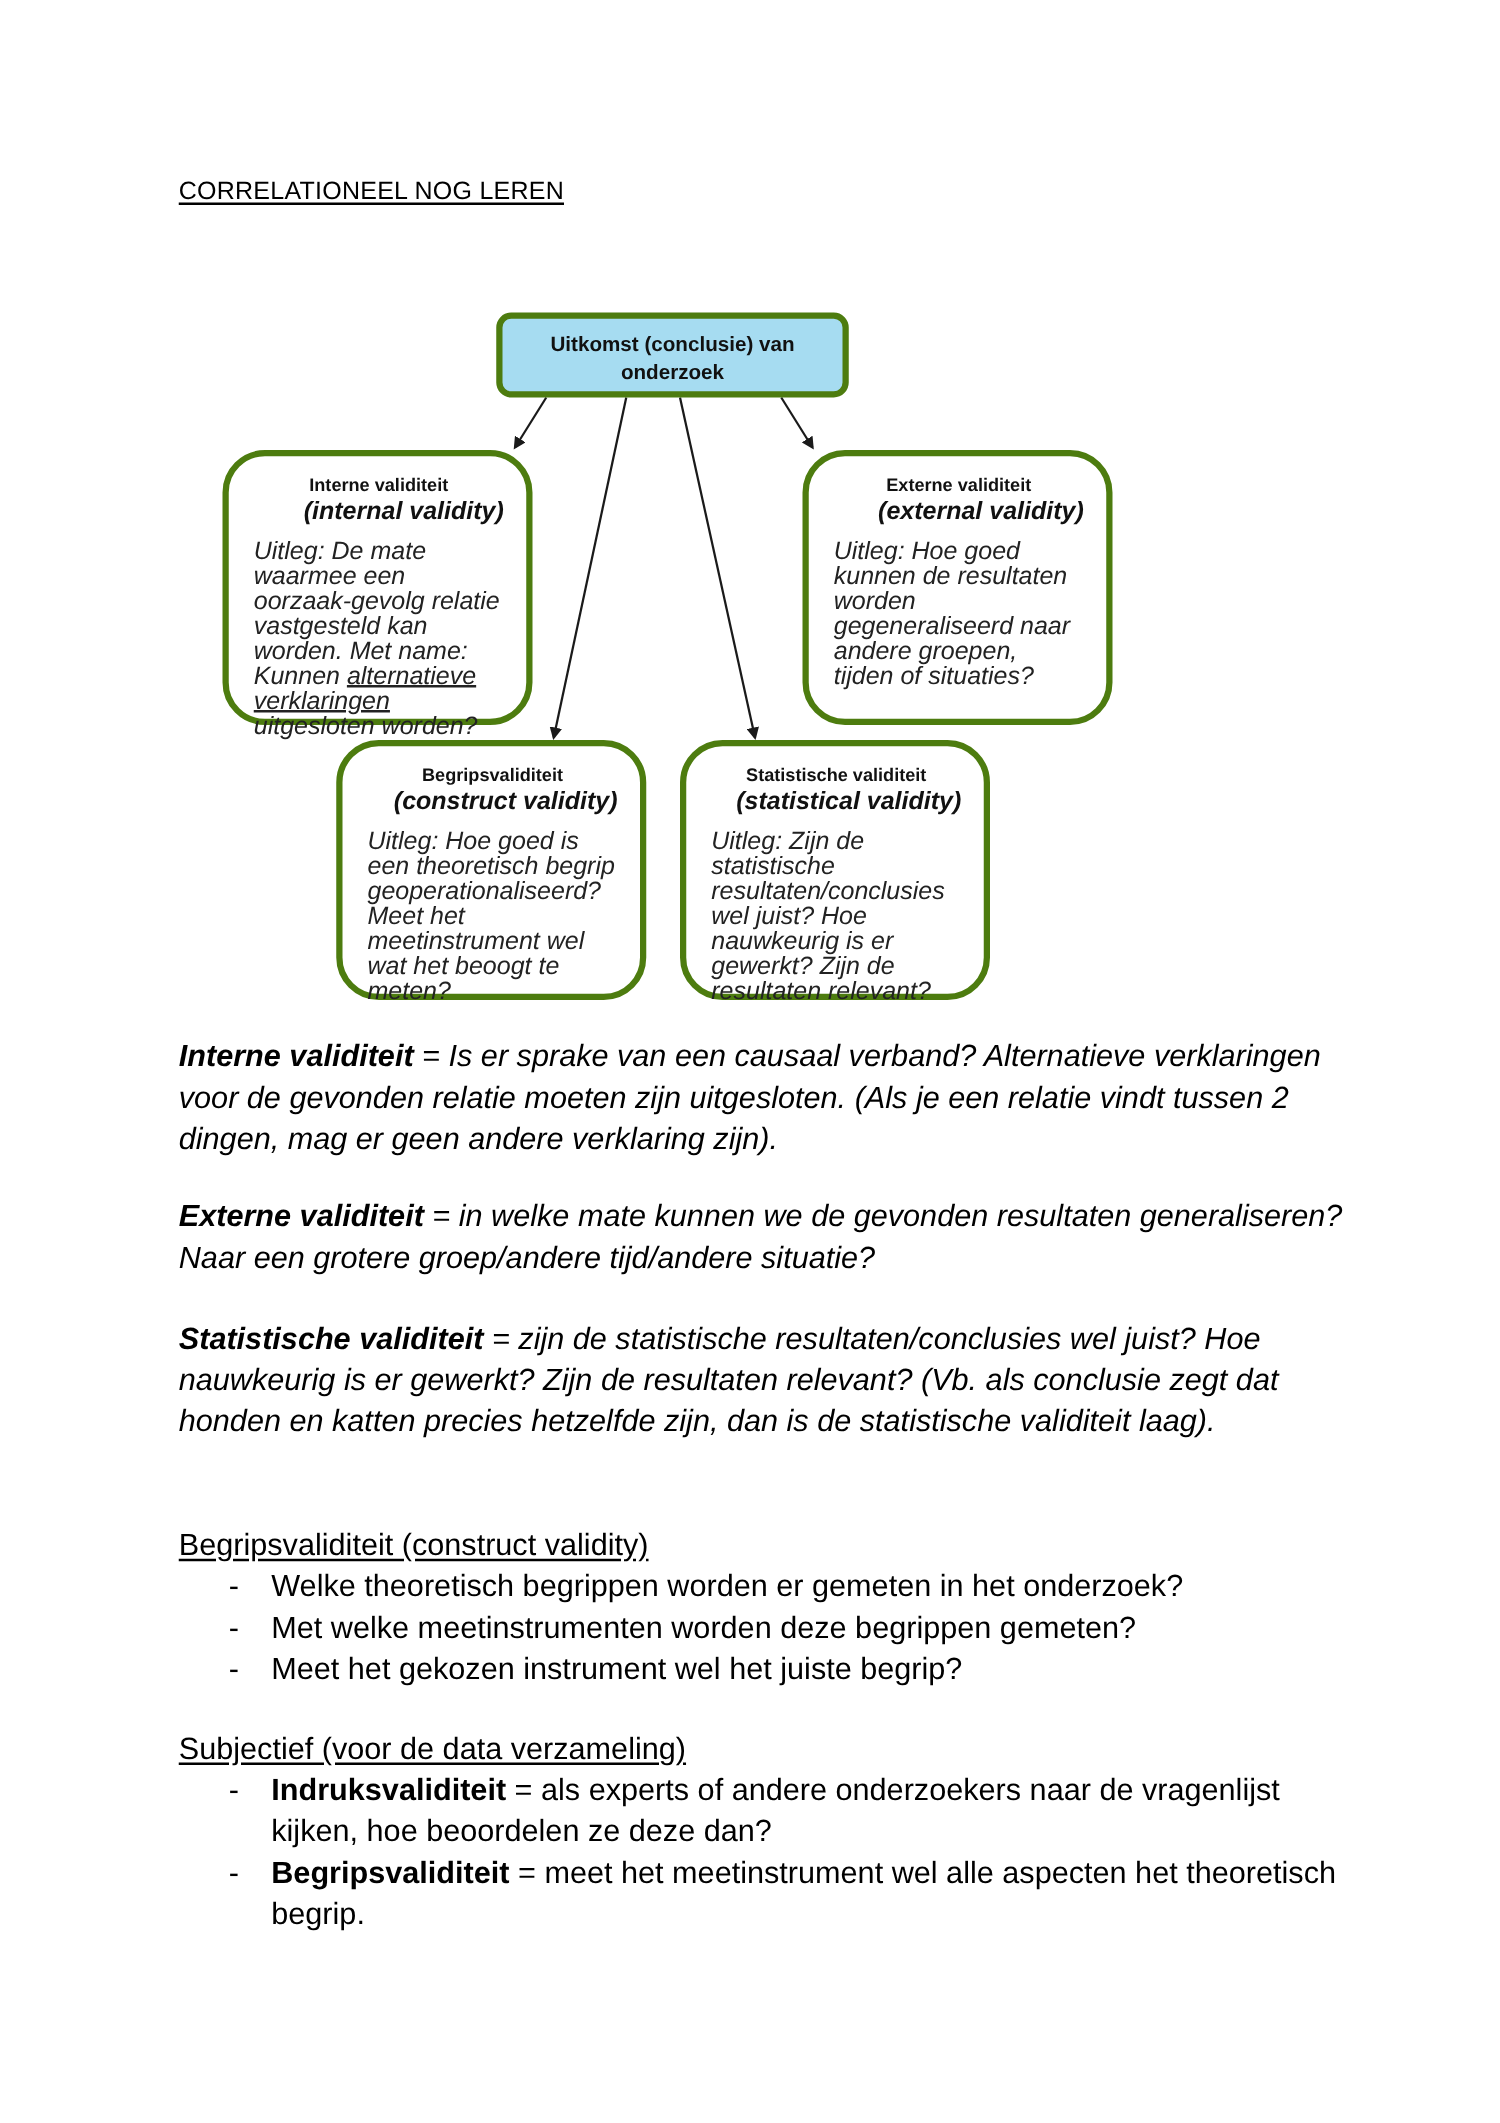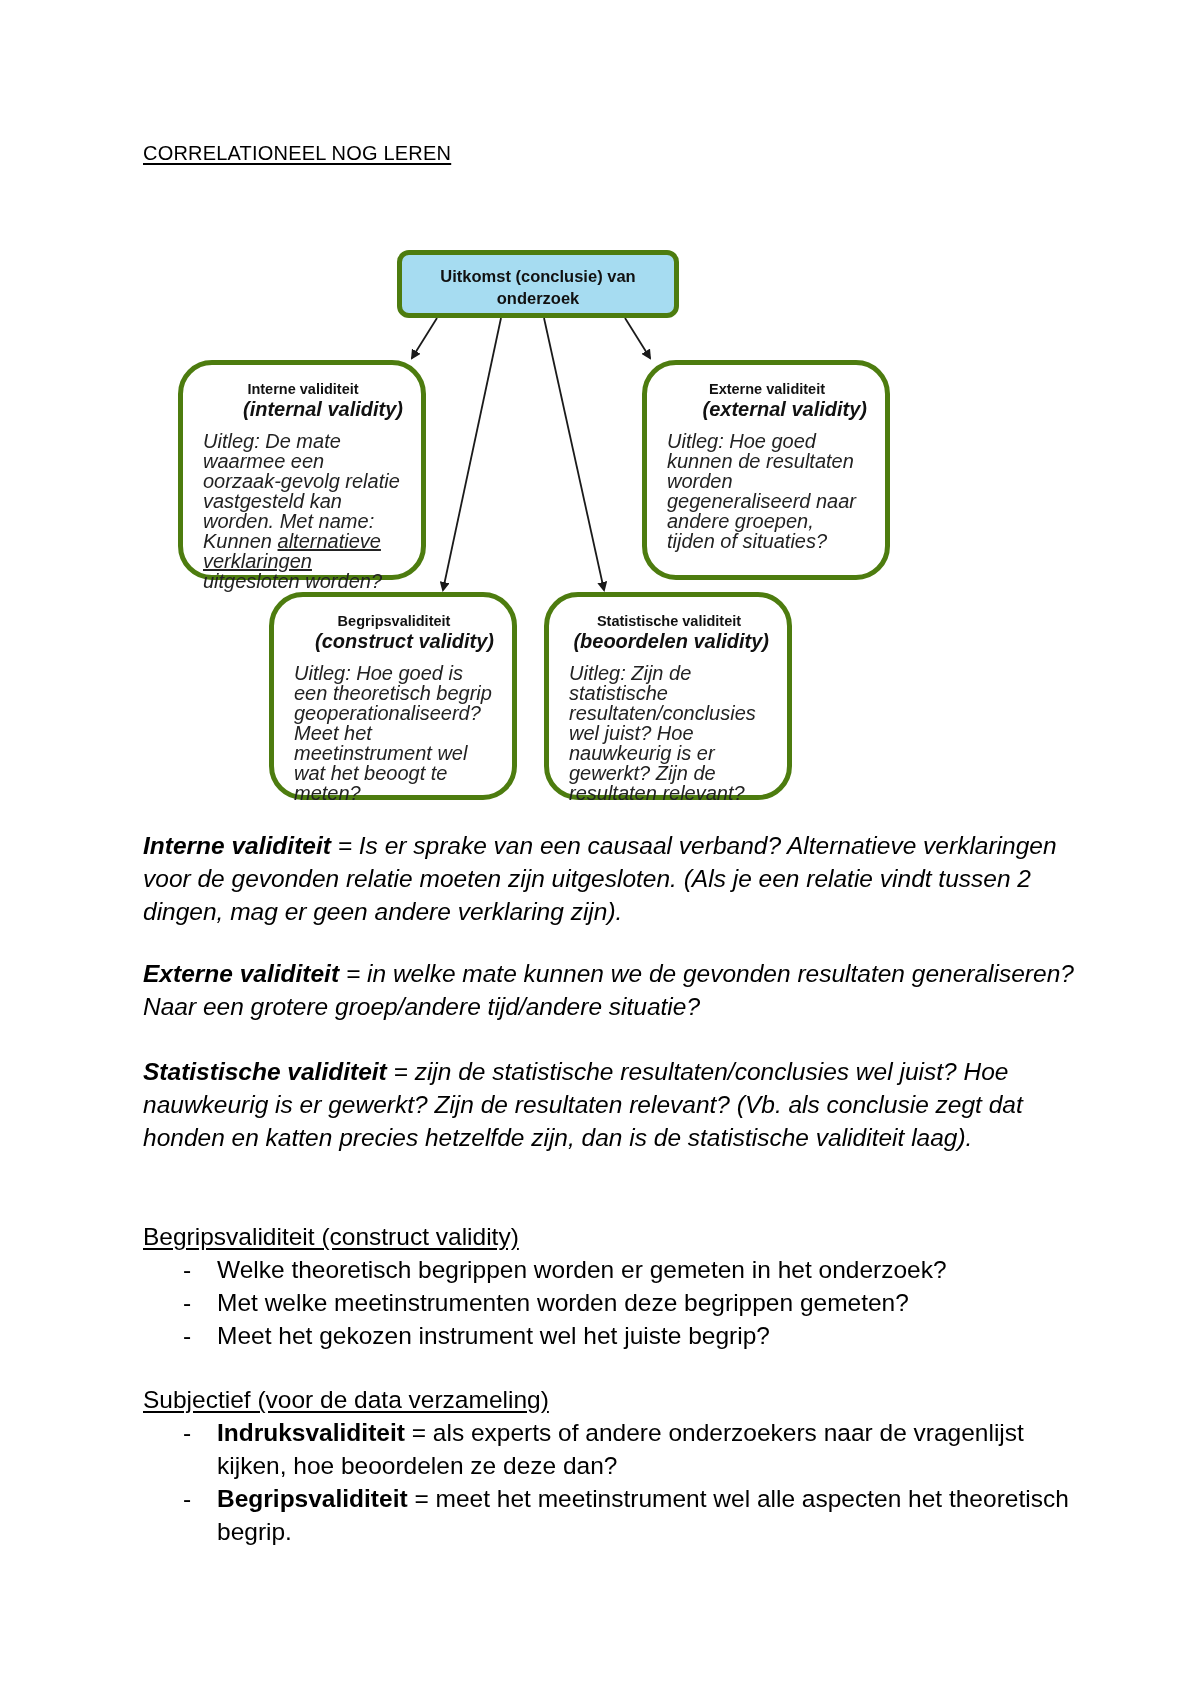--- a/index.html
+++ b/index.html
@@ -71,21 +71,21 @@
   </div>
 
   <div class="node construct">
     <div class="n-title">Begripsvaliditeit</div>
     <div class="n-sub">(construct validity)</div>
     <div class="n-body">Uitleg: Hoe goed is een theoretisch begrip geoperationaliseerd? Meet het meetinstrument wel wat het beoogt te meten?</div>
   </div>
 
   <div class="node statistical">
     <div class="n-title">Statistische validiteit</div>
-    <div class="n-sub">(beoordelen validity)</div>
+    <div class="n-sub">(statistical validity)</div>
     <div class="n-body">Uitleg: Zijn de statistische resultaten/conclusies wel juist? Hoe nauwkeurig is er gewerkt? Zijn de resultaten relevant?</div>
   </div>
 </div>
 
 <p class="body-text para-internal" style="margin:0"><b>Interne validiteit</b><span> = Is er sprake van een causaal verband? Alternatieve verklaringen voor de gevonden relatie moeten zijn uitgesloten. (Als je een relatie vindt tussen 2 dingen, mag er geen andere verklaring zijn).</span></p>
 
 <p class="body-text para-external" style="margin:0"><b>Externe validiteit</b><span> = in welke mate kunnen we de gevonden resultaten generaliseren? Naar een grotere groep/andere tijd/andere situatie?</span></p>
 
 <p class="body-text para-statistical" style="margin:0"><b>Statistische validiteit</b><span> = zijn de statistische resultaten/conclusies wel juist? Hoe nauwkeurig is er gewerkt? Zijn de resultaten relevant? (Vb. als conclusie zegt dat honden en katten precies hetzelfde zijn, dan is de statistische validiteit laag).</span></p>
 

